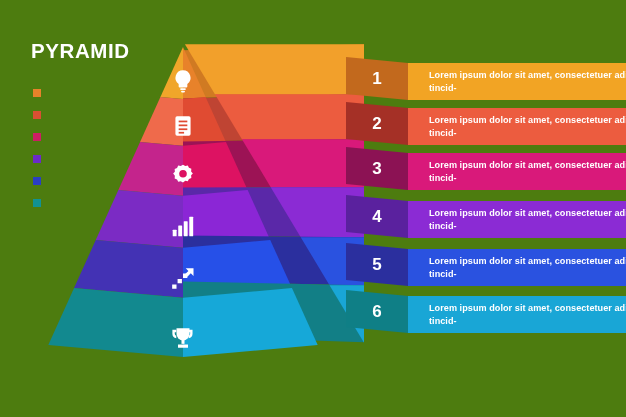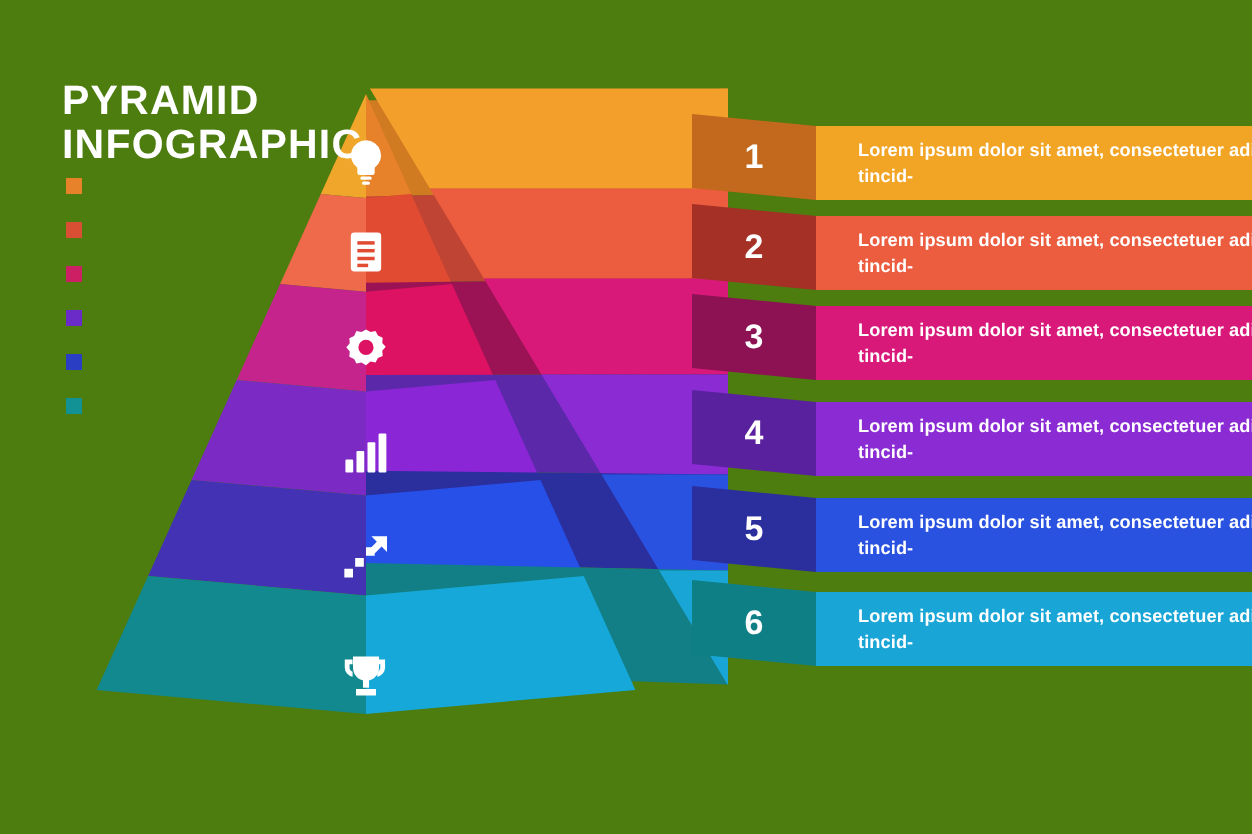--- a/index.html
+++ b/index.html
@@ -152,21 +152,20 @@
           <polygon points="183,281.5003095975232 364,285.2 364,342.2 183,336.20619195046436" fill="#127f86"></polygon>
           <polygon points="329.52,285.2 364,285.2 364,342.2 363.72,342.2" fill="#19a6d6"></polygon>
           <polygon points="74.06501547987617,288 183,297.6996904024768 183,356.99380804953563 48.30030959752321,345" fill="#12898f"></polygon>
           <polygon points="183,297.6996904024768 291.93498452012386,288 317.6996904024768,345 183,356.99380804953563" fill="#16a8d8"></polygon>
         </g>
       </g>
   </svg>
 
   <div id="title-block">
     <div class="title-line">PYRAMID</div>
-    <div class="title-line">INFOGRAPHIC</div>
   </div>
 
   <div id="legend">
       <div class="legend-item" style="background: rgb(232, 130, 42);"></div>
       <div class="legend-item" style="background: rgb(217, 79, 51);"></div>
       <div class="legend-item" style="background: rgb(204, 31, 100);"></div>
       <div class="legend-item" style="background: rgb(107, 43, 201);"></div>
       <div class="legend-item" style="background: rgb(42, 62, 196);"></div>
       <div class="legend-item" style="background: rgb(18, 146, 148);"></div>
     </div>

